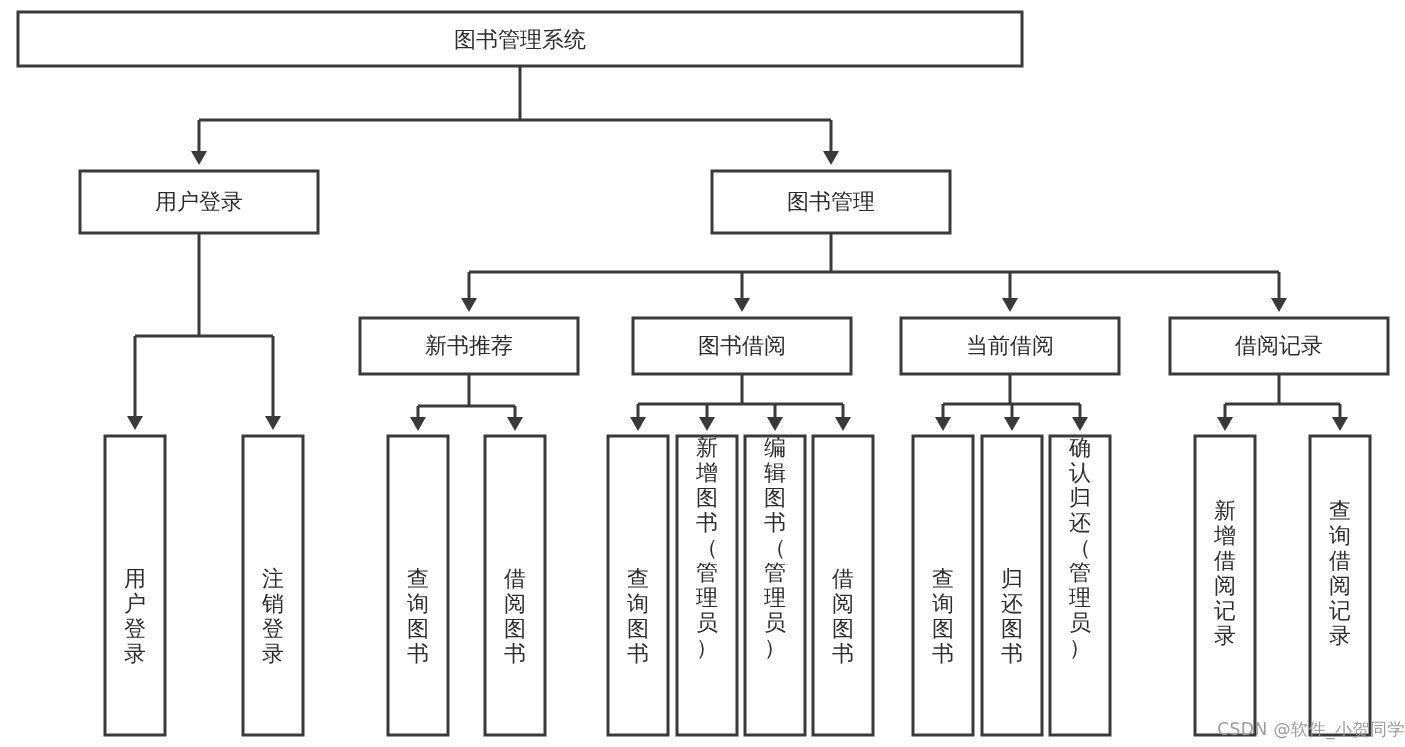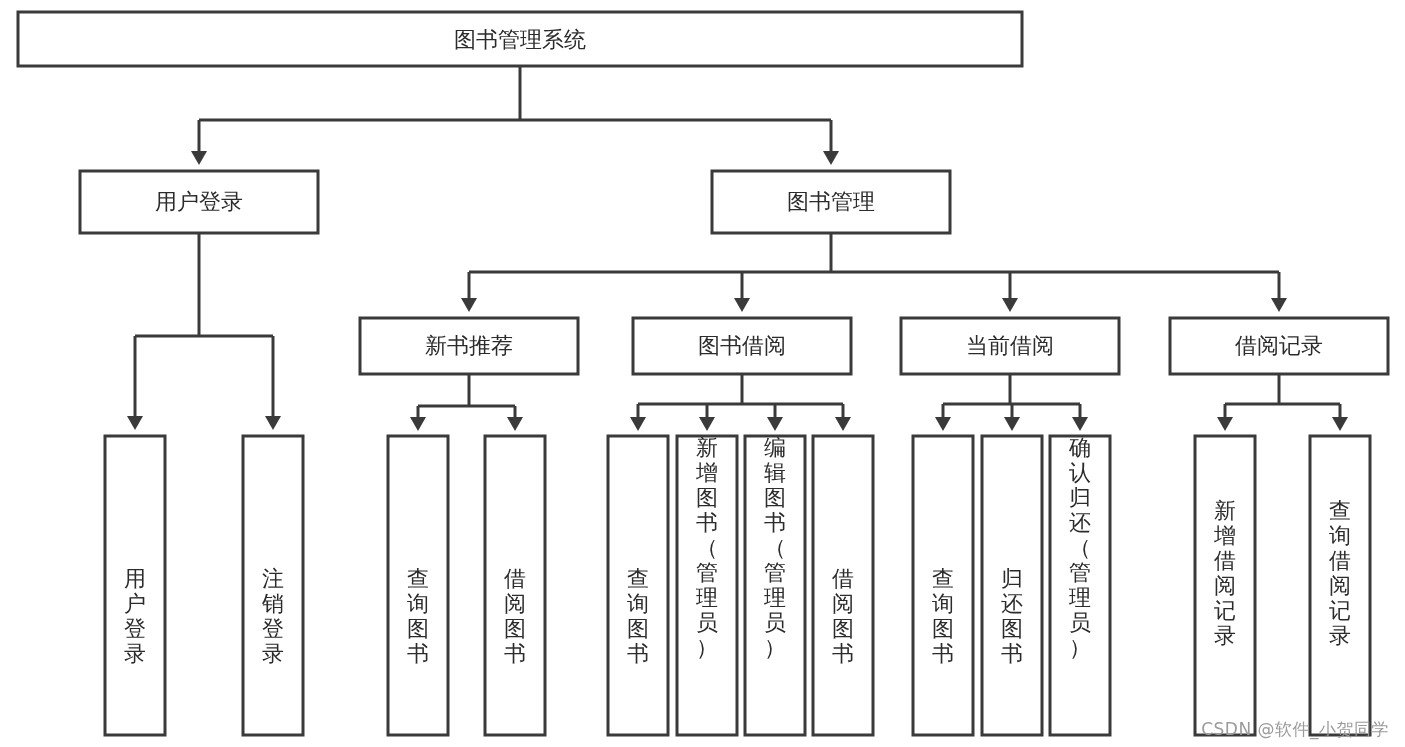--- a/index.html
+++ b/index.html
@@ -50,21 +50,21 @@
     dominant-baseline: middle;
   }
   .node-label-vertical {
     fill: #2b2b2b;
     font-family: "DejaVu Sans", "Liberation Sans", sans-serif;
     font-size: 22px;
     text-anchor: middle;
   }
   .watermark-text {
     position: absolute;
-    right: 16px;
+    right: 0;
     bottom: 6px;
     font-family: "DejaVu Sans", "Liberation Sans", sans-serif;
     font-size: 17px;
     color: #9b9b9b;
     white-space: nowrap;
     letter-spacing: 0.5px;
     pointer-events: none;
     margin-top: 8px;
   }
 </style>

